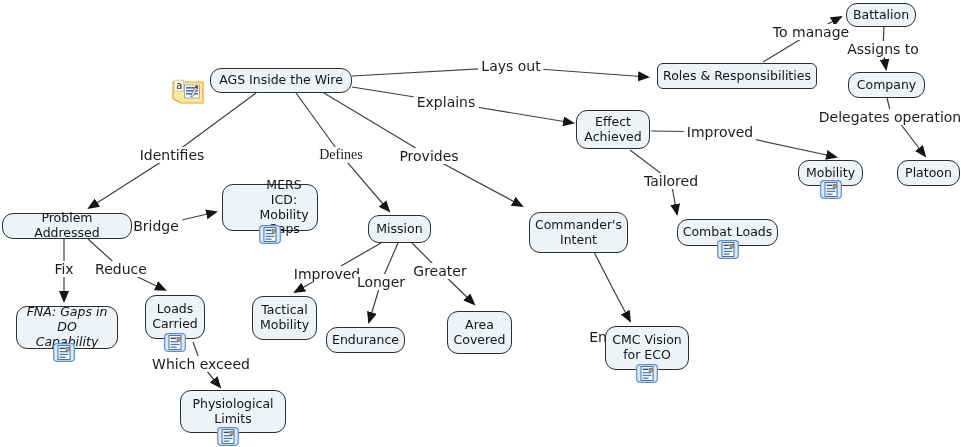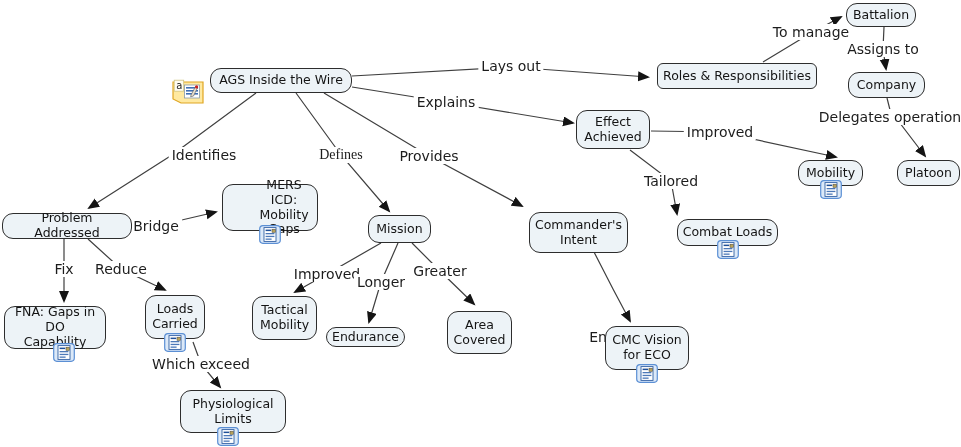--- a/index.html
+++ b/index.html
@@ -54,21 +54,21 @@
       <polyline points="193,342 201,364 220,387" marker-end="url(#arrowhead)"></polyline>
     </svg>
   <div id="labels-layer">
       <div class="edge-label" style="left: 511px; top: 66px;">Lays out</div>
       <div class="edge-label" style="left: 811px; top: 32px;">To manage</div>
       <div class="edge-label" style="left: 883px; top: 49px;">Assigns to</div>
       <div class="edge-label" style="left: 890px; top: 117px;">Delegates operation</div>
       <div class="edge-label" style="left: 446px; top: 102px;">Explains</div>
       <div class="edge-label" style="left: 720px; top: 132px;">Improved</div>
       <div class="edge-label" style="left: 671px; top: 181px;">Tailored</div>
-      <div class="edge-label" style="left: 172px; top: 155px; margin-left: 32px;">Identifies</div>
+      <div class="edge-label" style="left: 172px; top: 155px;">Identifies</div>
       <div class="edge-label" style="left: 341px; top: 155px; font-family: Liberation Serif, serif;">Defines</div>
       <div class="edge-label" style="left: 429px; top: 156px;">Provides</div>
       <div class="edge-label" style="left: 156px; top: 226px;">Bridge</div>
       <div class="edge-label" style="left: 64px; top: 269px;">Fix</div>
       <div class="edge-label" style="left: 121px; top: 269px;">Reduce</div>
       <div class="edge-label" style="left: 327px; top: 274px;">Improved</div>
       <div class="edge-label" style="left: 381px; top: 282px;">Longer</div>
       <div class="edge-label" style="left: 440px; top: 271px;">Greater</div>
       <div class="edge-label" style="left: 613px; top: 289px; margin-top: 48px;">Enable</div>
       <div class="edge-label" style="left: 201px; top: 364px;">Which exceed</div>
@@ -109,21 +109,21 @@
           <rect x="0.7" y="0.7" width="20.6" height="17.6" rx="3.2" fill="#dce9f8" stroke="#5b8fd4" stroke-width="1.2"></rect>
           <rect x="5" y="2.6" width="12" height="13.8" fill="#ffffff" stroke="#2f5fa3" stroke-width="0.9"></rect>
           <rect x="6.6" y="4.6" width="5.6" height="1.5" fill="#1f4f97"></rect>
           <rect x="13" y="4.2" width="3.4" height="3.2" fill="#b8a35a" stroke="#444" stroke-width="0.5"></rect>
           <rect x="6.6" y="8" width="8.8" height="1.3" fill="#4d79b8"></rect>
           <rect x="6.6" y="10.8" width="8.8" height="1.3" fill="#4d79b8"></rect>
           <rect x="6.6" y="13.5" width="6" height="1.3" fill="#4d79b8"></rect>
         </svg></div>
       <div class="node" style="left: 2px; top: 213px; width: 130px; height: 26px;">Problem Addressed</div>
       <div class="node" style="left: 368px; top: 215px; width: 63px; height: 28px;">Mission</div>
-      <div class="node" style="left: 4px; top: 306px; width: 102px; height: 43px;">FNA: Gaps in DO
+      <div class="node" style="left: 16px; top: 306px; width: 102px; height: 43px; font-style: italic;">FNA: Gaps in DO
 Capability</div>
       <div class="res-icon" style="left: 53px; top: 343px;"><svg width="22" height="19" viewBox="0 0 22 19" xmlns="http://www.w3.org/2000/svg">
           <rect x="0.7" y="0.7" width="20.6" height="17.6" rx="3.2" fill="#dce9f8" stroke="#5b8fd4" stroke-width="1.2"></rect>
           <rect x="5" y="2.6" width="12" height="13.8" fill="#ffffff" stroke="#2f5fa3" stroke-width="0.9"></rect>
           <rect x="6.6" y="4.6" width="5.6" height="1.5" fill="#1f4f97"></rect>
           <rect x="13" y="4.2" width="3.4" height="3.2" fill="#b8a35a" stroke="#444" stroke-width="0.5"></rect>
           <rect x="6.6" y="8" width="8.8" height="1.3" fill="#4d79b8"></rect>
           <rect x="6.6" y="10.8" width="8.8" height="1.3" fill="#4d79b8"></rect>
           <rect x="6.6" y="13.5" width="6" height="1.3" fill="#4d79b8"></rect>
         </svg></div>
@@ -133,21 +133,21 @@
           <rect x="0.7" y="0.7" width="20.6" height="17.6" rx="3.2" fill="#dce9f8" stroke="#5b8fd4" stroke-width="1.2"></rect>
           <rect x="5" y="2.6" width="12" height="13.8" fill="#ffffff" stroke="#2f5fa3" stroke-width="0.9"></rect>
           <rect x="6.6" y="4.6" width="5.6" height="1.5" fill="#1f4f97"></rect>
           <rect x="13" y="4.2" width="3.4" height="3.2" fill="#b8a35a" stroke="#444" stroke-width="0.5"></rect>
           <rect x="6.6" y="8" width="8.8" height="1.3" fill="#4d79b8"></rect>
           <rect x="6.6" y="10.8" width="8.8" height="1.3" fill="#4d79b8"></rect>
           <rect x="6.6" y="13.5" width="6" height="1.3" fill="#4d79b8"></rect>
         </svg></div>
       <div class="node" style="left: 252px; top: 296px; width: 65px; height: 44px;">Tactical
 Mobility</div>
-      <div class="node" style="left: 326px; top: 327px; width: 79px; height: 20px;">Endurance</div>
+      <div class="node" style="left: 326px; top: 327px; width: 79px; height: 26px;">Endurance</div>
       <div class="node" style="left: 447px; top: 311px; width: 65px; height: 43px;">Area
 Covered</div>
       <div class="node" style="left: 605px; top: 326px; width: 84px; height: 44px;">CMC Vision
 for ECO</div>
       <div class="res-icon" style="left: 636px; top: 364px;"><svg width="22" height="19" viewBox="0 0 22 19" xmlns="http://www.w3.org/2000/svg">
           <rect x="0.7" y="0.7" width="20.6" height="17.6" rx="3.2" fill="#dce9f8" stroke="#5b8fd4" stroke-width="1.2"></rect>
           <rect x="5" y="2.6" width="12" height="13.8" fill="#ffffff" stroke="#2f5fa3" stroke-width="0.9"></rect>
           <rect x="6.6" y="4.6" width="5.6" height="1.5" fill="#1f4f97"></rect>
           <rect x="13" y="4.2" width="3.4" height="3.2" fill="#b8a35a" stroke="#444" stroke-width="0.5"></rect>
           <rect x="6.6" y="8" width="8.8" height="1.3" fill="#4d79b8"></rect>

